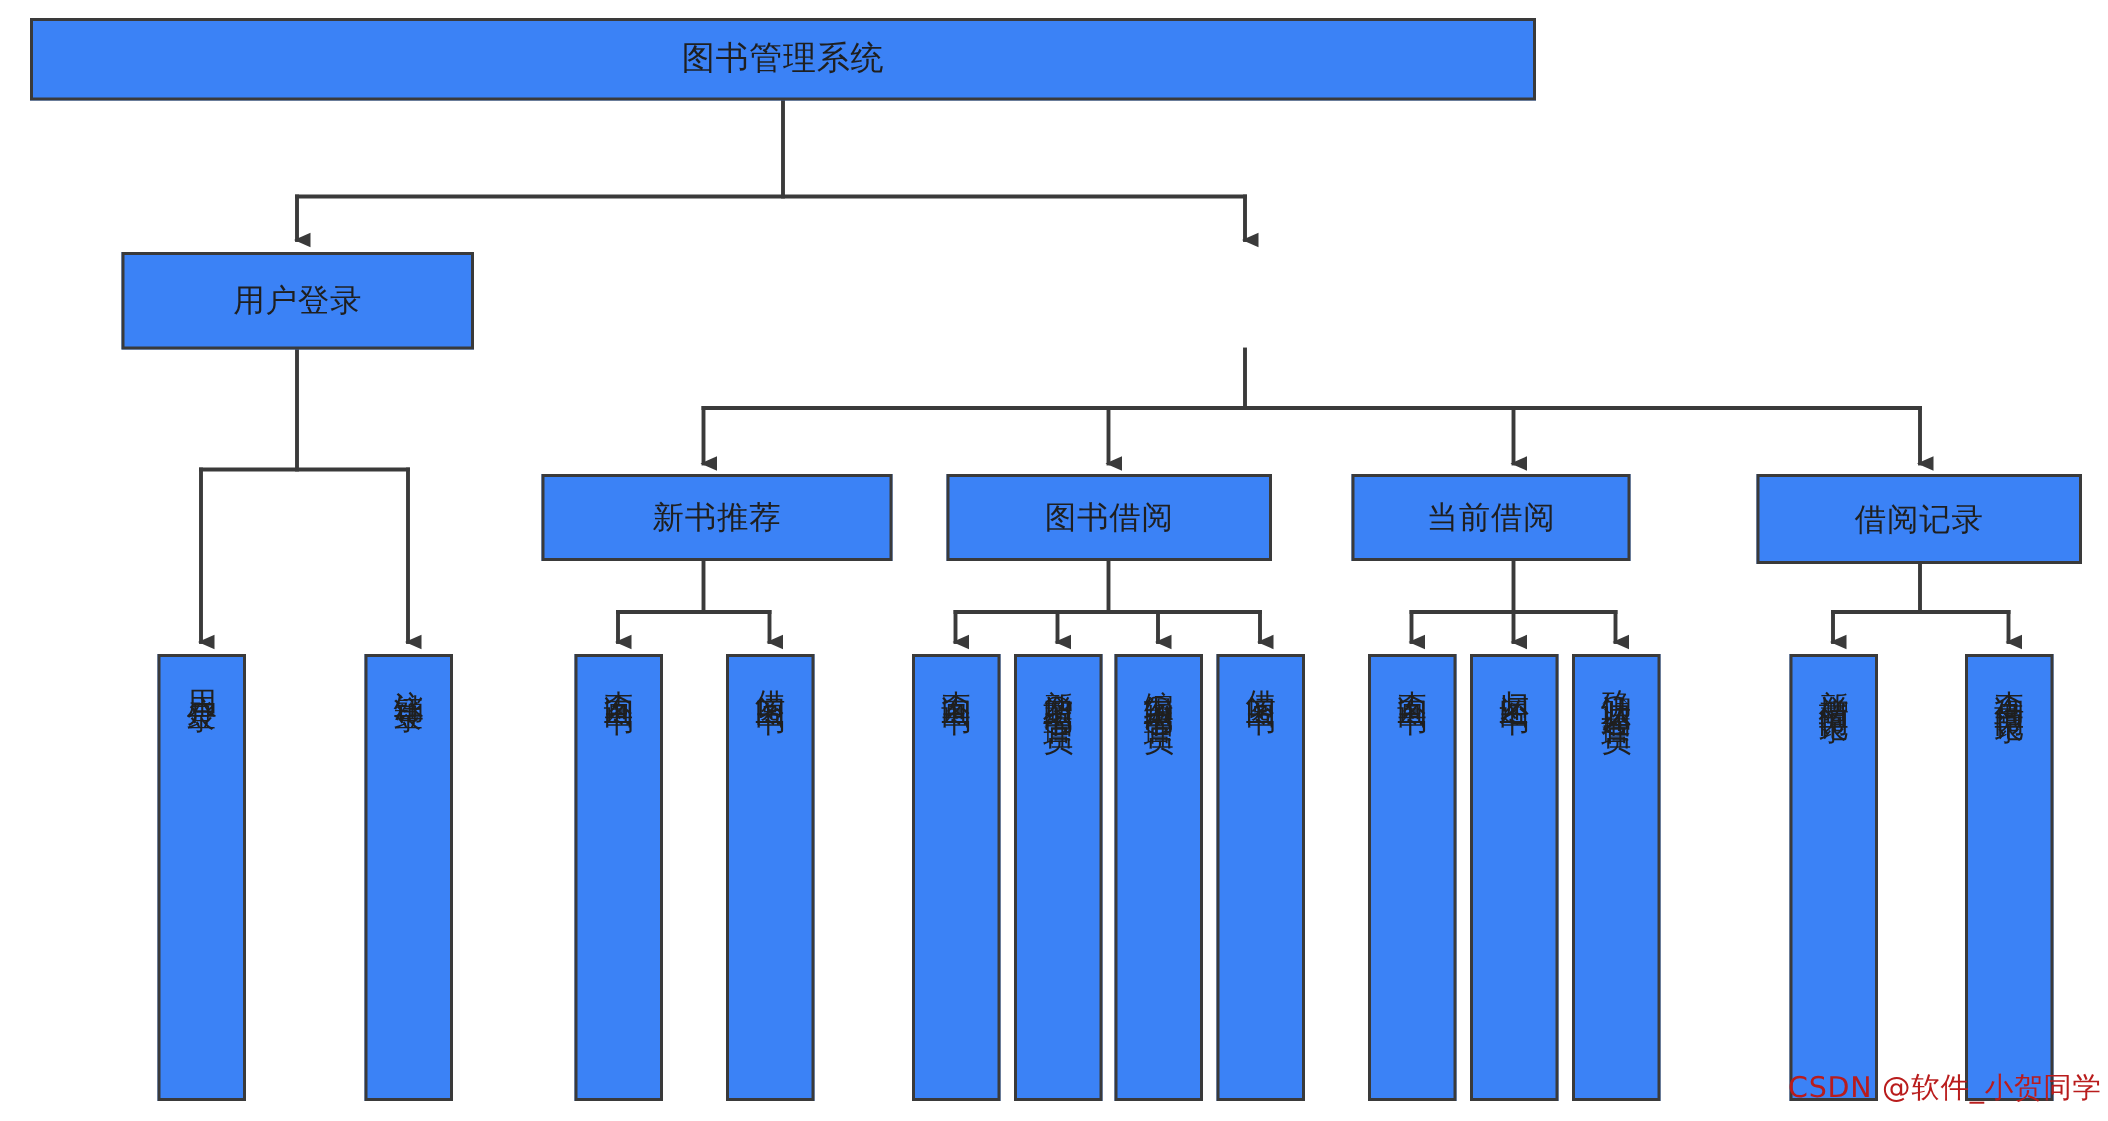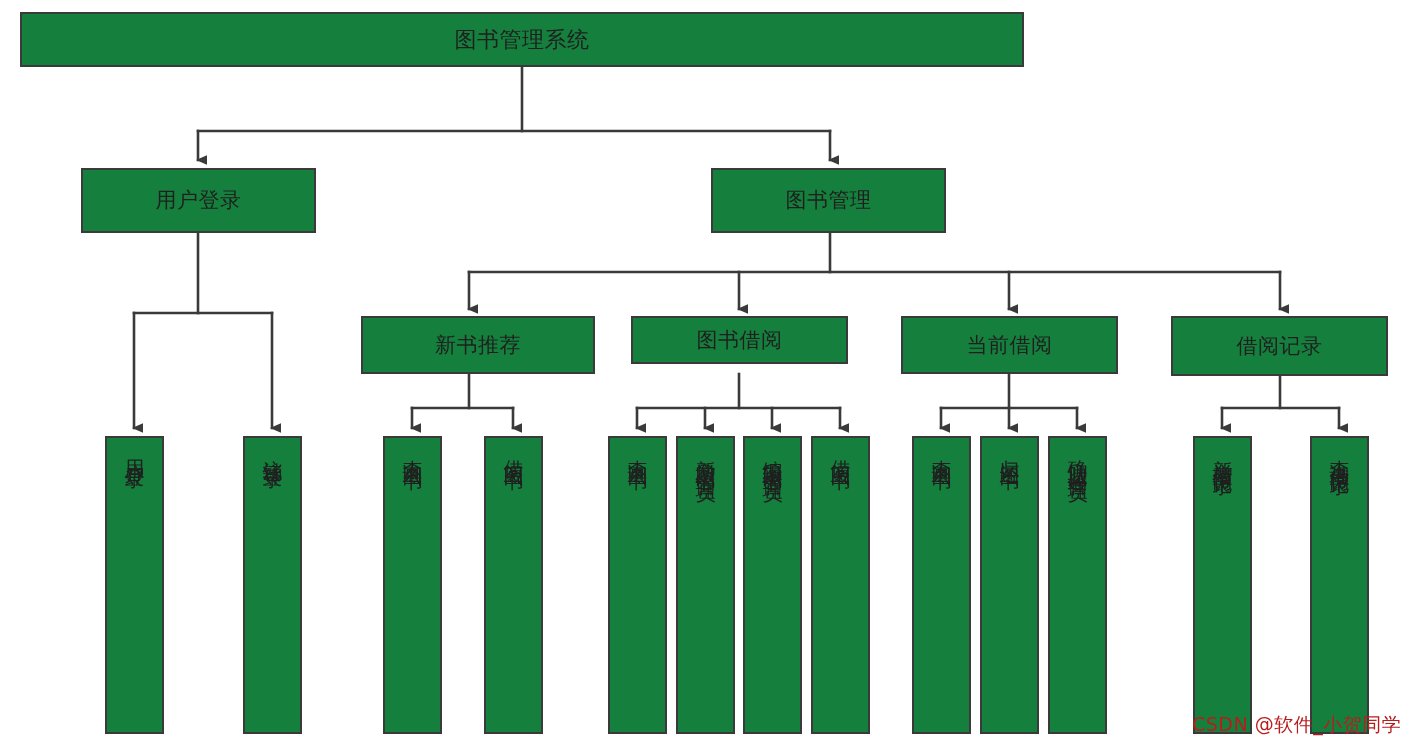--- a/index.html
+++ b/index.html
@@ -23,21 +23,21 @@
     left: 0;
     top: 0;
     width: 1405px;
     height: 747px;
     pointer-events: none;
   }
   .node {
     position: absolute;
     box-sizing: border-box;
     border: 2.5px solid #3a3a3a;
-    background: #15803d;
+    background: #3b82f6;
     display: flex;
     align-items: center;
     justify-content: center;
     color: #1f1f1f;
   }
   .node .label {
     display: block;
     text-align: center;
     line-height: 1.18;
     letter-spacing: 0.5px;
@@ -131,33 +131,30 @@
   </svg>
 
   <div class="node horiz root" style="left:20px; top:12px; width:1004px; height:55px;">
     <span class="label">图书管理系统</span>
   </div>
 
   <div class="node horiz" style="left:81px; top:168px; width:235px; height:65px;">
     <span class="label">用户登录</span>
   </div>
 
-  <div class="node horiz" style="left:711px; top:168px; width:235px; height:65px;">
-    <span class="label">图书管理</span>
-  </div>
 
   <div class="node horiz" style="left:361px; top:316px; width:234px; height:58px;">
     <span class="label">新书推荐</span>
   </div>
 
-  <div class="node horiz" style="left:631px; top:316px; width:217px; height:48px;">
+  <div class="node horiz" style="left:631px; top:316px; width:217px; height:58px;">
     <span class="label">图书借阅</span>
   </div>
 
-  <div class="node horiz" style="left:901px; top:316px; width:217px; height:58px;">
+  <div class="node horiz" style="left:901px; top:316px; width:186px; height:58px;">
     <span class="label">当前借阅</span>
   </div>
 
   <div class="node horiz" style="left:1171px; top:316px; width:217px; height:60px;">
     <span class="label">借阅记录</span>
   </div>
 
   <div class="node vert" style="left:105px; top:436px; width:59px; height:298px;">
     <span class="label">用户登录</span>
   </div>

